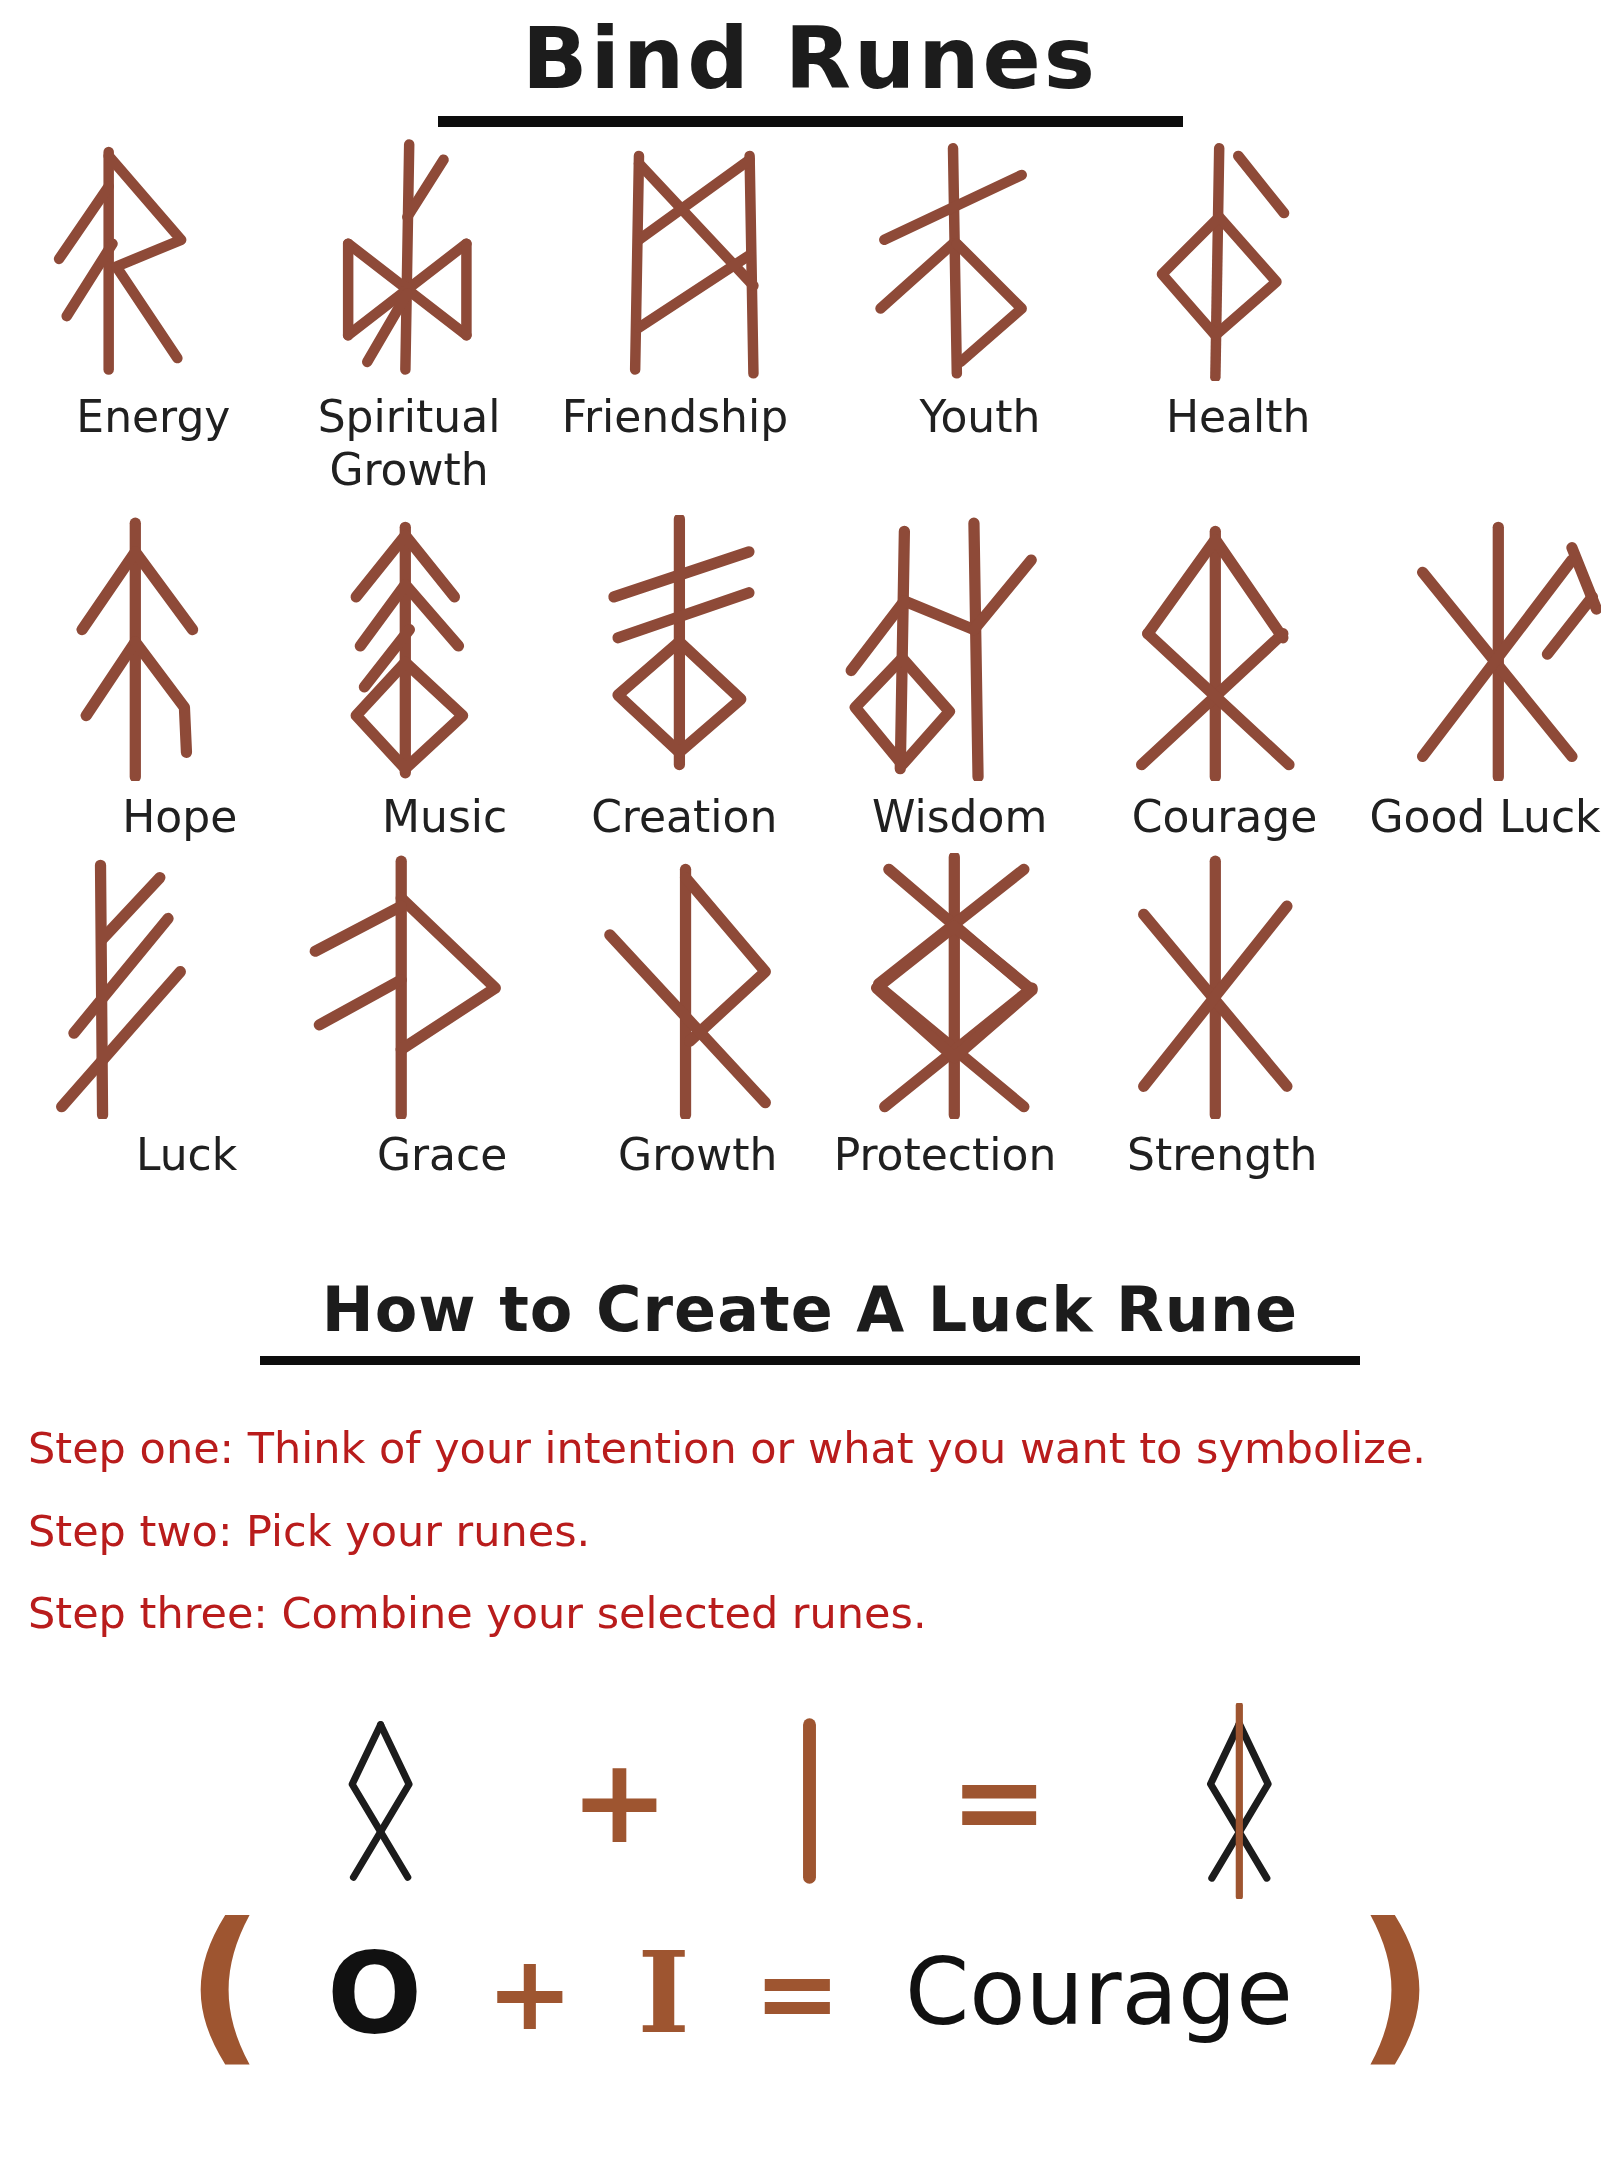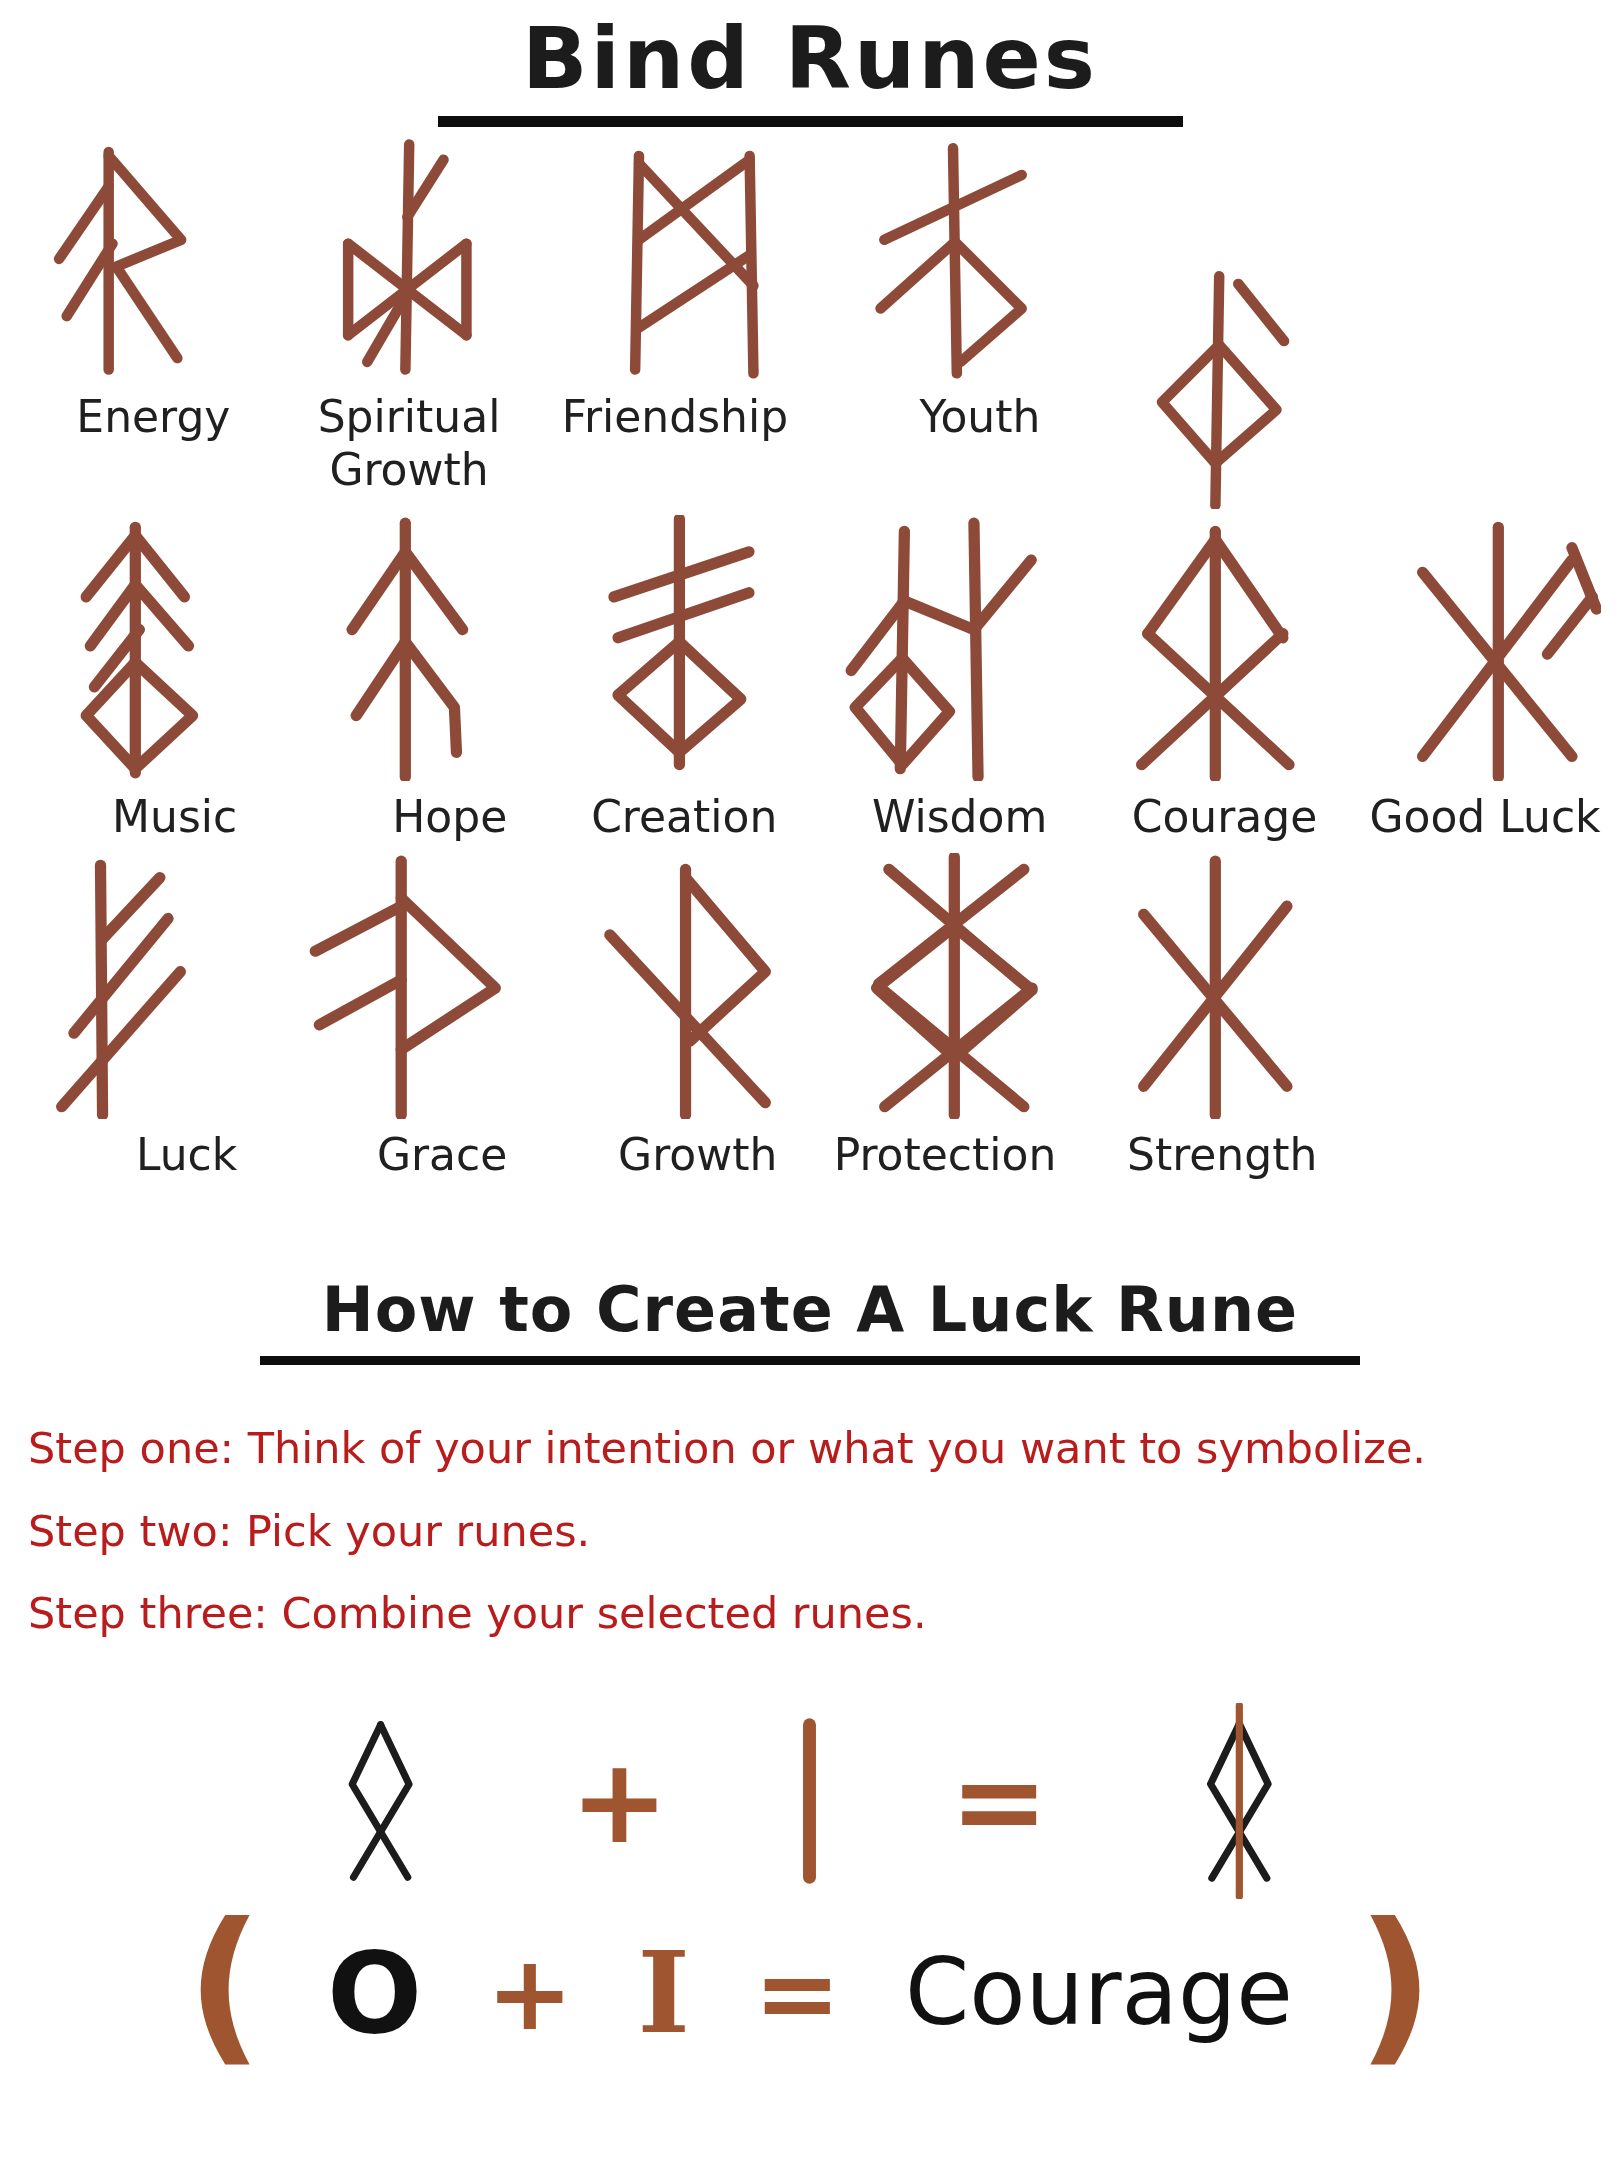--- a/index.html
+++ b/index.html
@@ -113,42 +113,43 @@
         <path d="M56 58 L90 92 L58 120"></path>
     </svg>
     <div class="rune-label">Youth</div>
   </div>
   <div class="rune-cell">
     <svg class="rune-svg" viewBox="0 0 100 130">
       <path d="M52 8 L50 128"></path>
         <path d="M62 12 L86 42"></path>
       <path d="M52 44 L82 78 L50 106 L22 74 Z"></path>
     </svg>
+    <div class="rune-label">Health</div>
   </div>
 </div>
 
 <div class="rune-grid row23">
+  <div class="rune-cell">
+    <svg class="rune-svg" viewBox="0 0 100 130">
+      <path d="M50 4 L50 128"></path>
+        <path d="M24 56 L50 18 L78 56"></path>
+      <path d="M50 62 L26 98"></path>
+        <path d="M50 62 L74 94 L75 116"></path>
+    </svg>
+    <div class="rune-label">Hope</div>
+  </div>
   <div class="rune-cell">
     <svg class="rune-svg" viewBox="0 0 100 130">
       <path d="M50 6 L50 126"></path>
         <path d="M26 40 L50 10 L74 40"></path>
       <path d="M28 64 L50 34 L76 64"></path>
         <path d="M30 84 L52 56"></path>
       <path d="M50 72 L78 98 L50 124 L26 98 Z"></path>
     </svg>
     <div class="rune-label">Music</div>
-  </div>
-  <div class="rune-cell">
-    <svg class="rune-svg" viewBox="0 0 100 130">
-      <path d="M50 4 L50 128"></path>
-        <path d="M24 56 L50 18 L78 56"></path>
-      <path d="M50 62 L26 98"></path>
-        <path d="M50 62 L74 94 L75 116"></path>
-    </svg>
-    <div class="rune-label">Hope</div>
   </div>
   <div class="rune-cell">
     <svg class="rune-svg" viewBox="0 0 100 130">
       <path d="M52 2 L52 122"></path>
         <path d="M20 40 L86 18"></path>
         <path d="M22 60 L86 38"></path>
       <path d="M52 62 L82 90 L52 116 L22 88 Z"></path>
     </svg>
     <div class="rune-label">Creation</div>
   </div>

